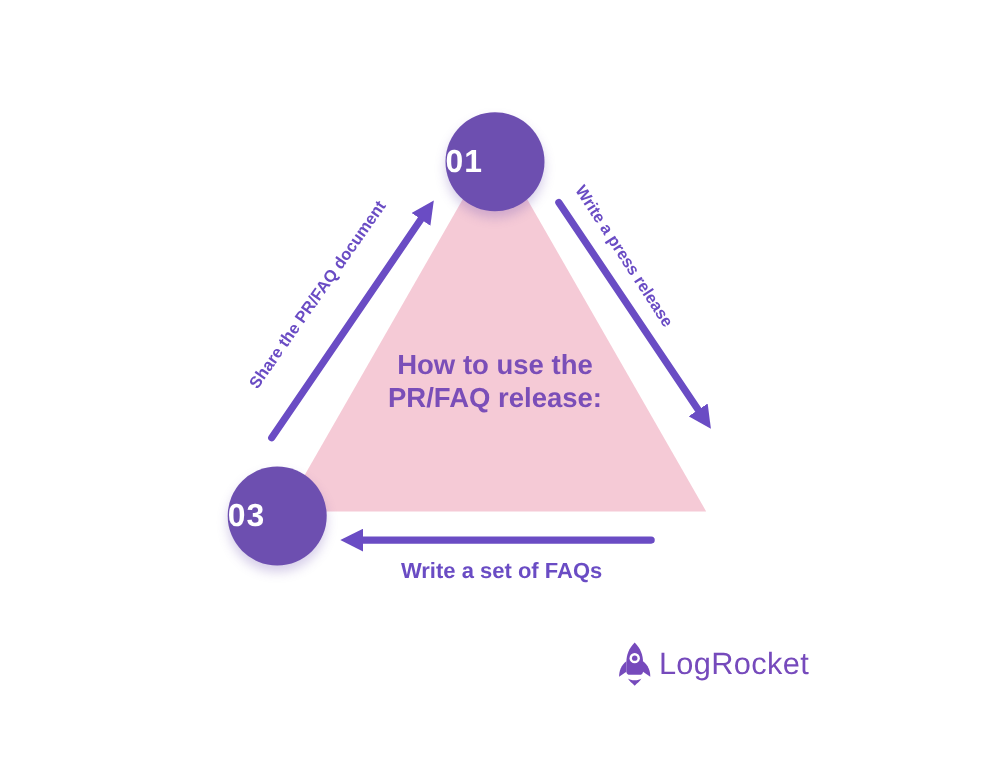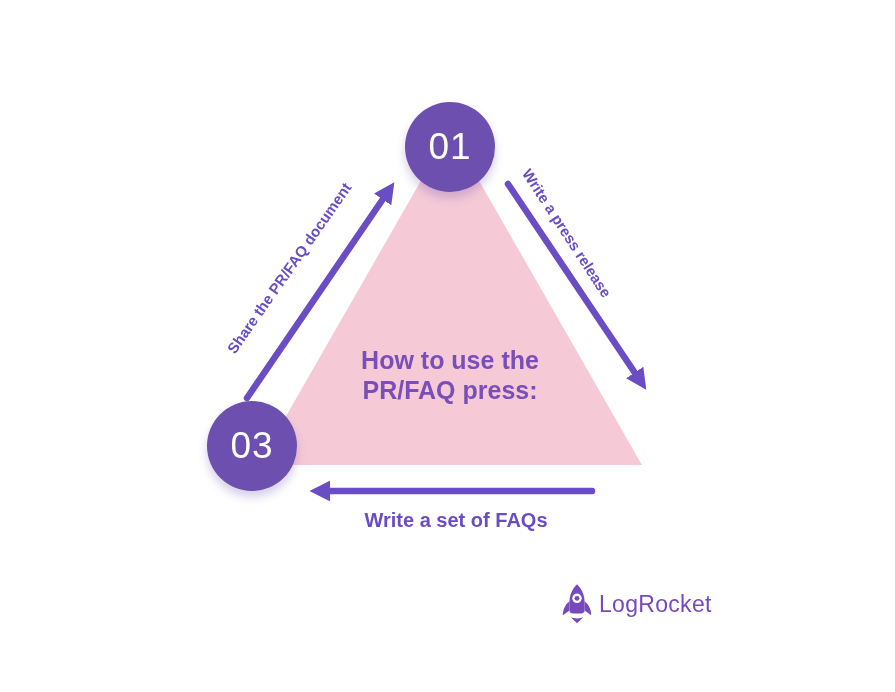--- a/index.html
+++ b/index.html
@@ -31,40 +31,39 @@
   }
   .node {
     position: absolute;
     width: 90px;
     height: 90px;
     border-radius: 50%;
     background: #6d4fb0;
     color: #ffffff;
     display: flex;
     align-items: center;
-    justify-content: center;
-    font-size: 37px;
-    font-weight: 400;
+    justify-content: flex-start;
+    font-size: 29px;
+    font-weight: 700;
     letter-spacing: 1px;
     box-shadow: 0 6px 10px rgba(109, 79, 176, 0.28);
   }
   .node-01 { left: 405px; top: 102px; }
   .node-02 { left: 609px; top: 417px; }
-  .node-03 { left: 207px; top: 401px; }
+  .node-03 { left: 207px; top: 424px; }
   .diagram-title {
     position: absolute;
     left: 300px;
     top: 317px;
     width: 300px;
     text-align: center;
     font-size: 25px;
     line-height: 30px;
     font-weight: bold;
     color: #7a4eb8;
-    margin-top: 28px;
   }
   .edge-label {
     position: absolute;
     font-size: 15px;
     font-weight: bold;
     color: #6a4cc4;
     white-space: nowrap;
   }
   .label-share {
     left: 289px;
@@ -85,21 +84,21 @@
   .logo {
     position: absolute;
     left: 560px;
     top: 582px;
     display: flex;
     align-items: center;
     gap: 5px;
     color: #764abc;
   }
   .logo-text {
-    font-size: 23px;
+    font-size: 28px;
     font-weight: 500;
     letter-spacing: 0.3px;
   }
   .rocket { display: block; }
   .rocket-fill { fill: #764abc; }
 </style>
 </head>
 <body>
 
 <div class="canvas">
@@ -111,21 +110,21 @@
       </marker>
     </defs>
     <polygon class="triangle-shape" points="450,130 258,465 642,465"></polygon>
     <line class="arrow-line" x1="247" y1="398" x2="385" y2="196" marker-end="url(#ah)"></line>
     <line class="arrow-line" x1="508" y1="184" x2="637" y2="376" marker-end="url(#ah)"></line>
     <line class="arrow-line" x1="592" y1="491" x2="326" y2="491" marker-end="url(#ah)"></line>
   </svg>
 
   <div class="diagram-title">
     <div>How to use the</div>
-    <div>PR/FAQ press:</div>
+    <div>PR/FAQ release:</div>
   </div>
 
   <div class="node node-01">
     <span>01</span>
   </div>
   <div class="node node-03">
     <span>03</span>
   </div>
 
   <div class="edge-label label-share">Share the PR/FAQ document</div>

